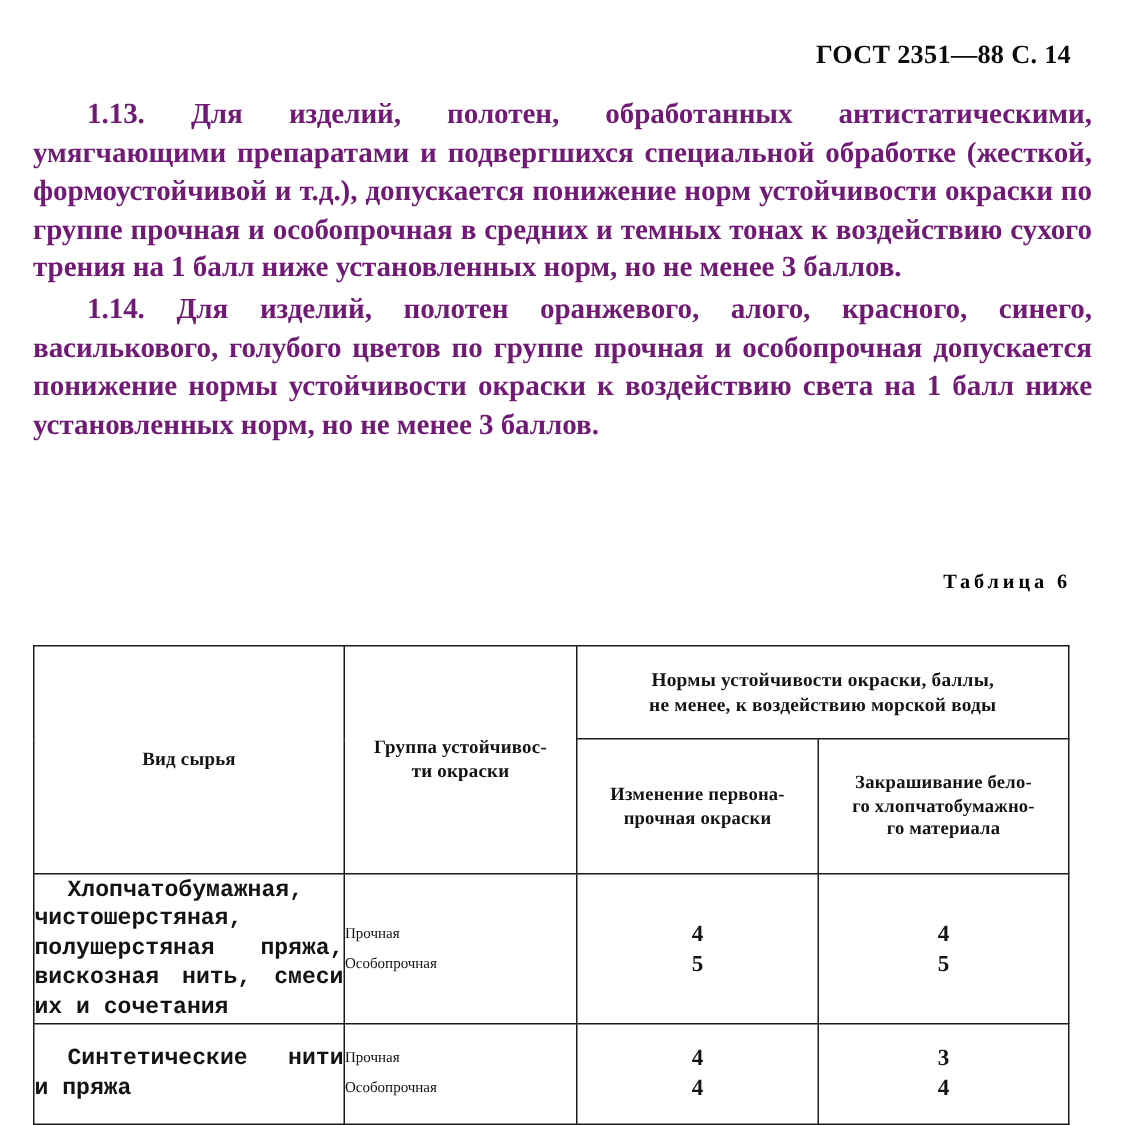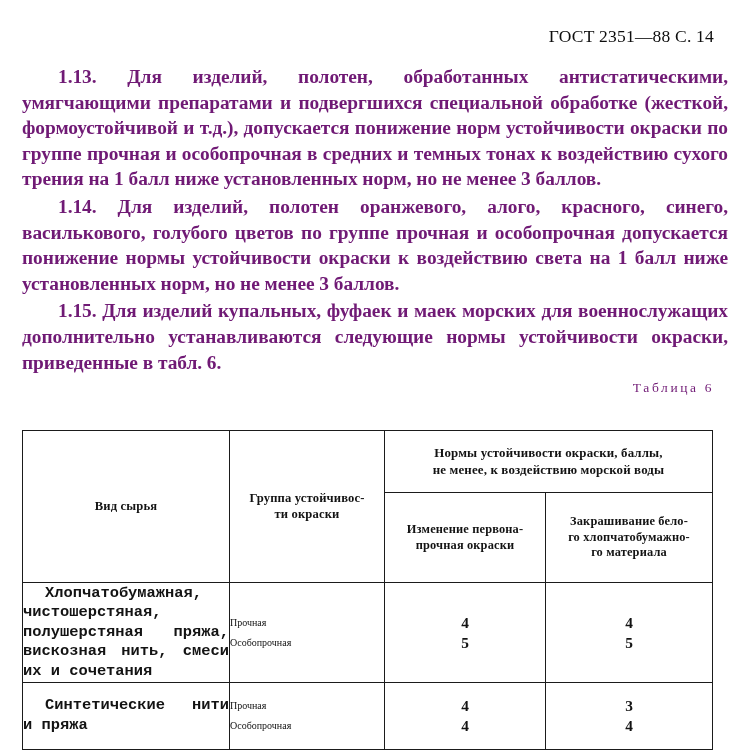--- a/index.html
+++ b/index.html
@@ -22,21 +22,21 @@
     height: 750px;
     box-sizing: border-box;
   }
 
   
   .page-header {
     position: absolute;
     top: 26px;
     right: 36px;
     font-family: "Liberation Serif", "DejaVu Serif", serif;
-    font-weight: normal;
+    font-weight: bold;
     font-size: 17.5px;
     letter-spacing: 0.2px;
     white-space: nowrap;
     color: #0d0d0d;
   }
 
   
   .body-text {
     position: absolute;
     top: 64px;
@@ -58,23 +58,23 @@
   }
   .para:last-child { margin-bottom: 0; }
 
   
   .table-caption {
     position: absolute;
     top: 380px;
     right: 36px;
     font-family: "Liberation Serif", "DejaVu Serif", serif;
     font-size: 13.5px;
-    font-weight: normal;
+    font-weight: bold;
     letter-spacing: 2.6px;
-    color: #701a75;
+    color: #000000;
     white-space: nowrap;
   }
 
   
   .table-wrap {
     position: absolute;
     left: 22px;
     top: 430px;
     width: 690px;
   }
@@ -161,21 +161,20 @@
 </head>
 <body>
 
 <div class="page">
 
   <div class="page-header">ГОСТ 2351—88 С. 14</div>
 
   <div class="body-text">
     <p class="para">1.13. Для изделий, полотен, обработанных антистатическими, умягчающими препаратами и подвергшихся специальной обработке (жесткой, формоустойчивой и т.д.), допускается понижение норм устойчивости окраски по группе прочная и особопрочная в средних и темных тонах к воздействию сухого трения на 1 балл ниже установленных норм, но не менее 3 баллов.</p>
     <p class="para">1.14. Для изделий, полотен оранжевого, алого, красного, синего, василькового, голубого цветов по группе прочная и особопрочная допускается понижение нормы устойчивости окраски к воздействию света на 1 балл ниже установленных норм, но не менее 3 баллов.</p>
-    <p class="para">1.15. Для изделий купальных, фуфаек и маек морских для военнослужащих дополнительно устанавливаются следующие нормы устойчивости окраски, приведенные в табл. 6.</p>
   </div>
 
   <div class="table-caption">Таблица 6</div>
 
   <div class="table-wrap">
     <table class="gost">
       <colgroup>
         <col class="c-raw">
         <col class="c-grp">
         <col class="c-chg">

